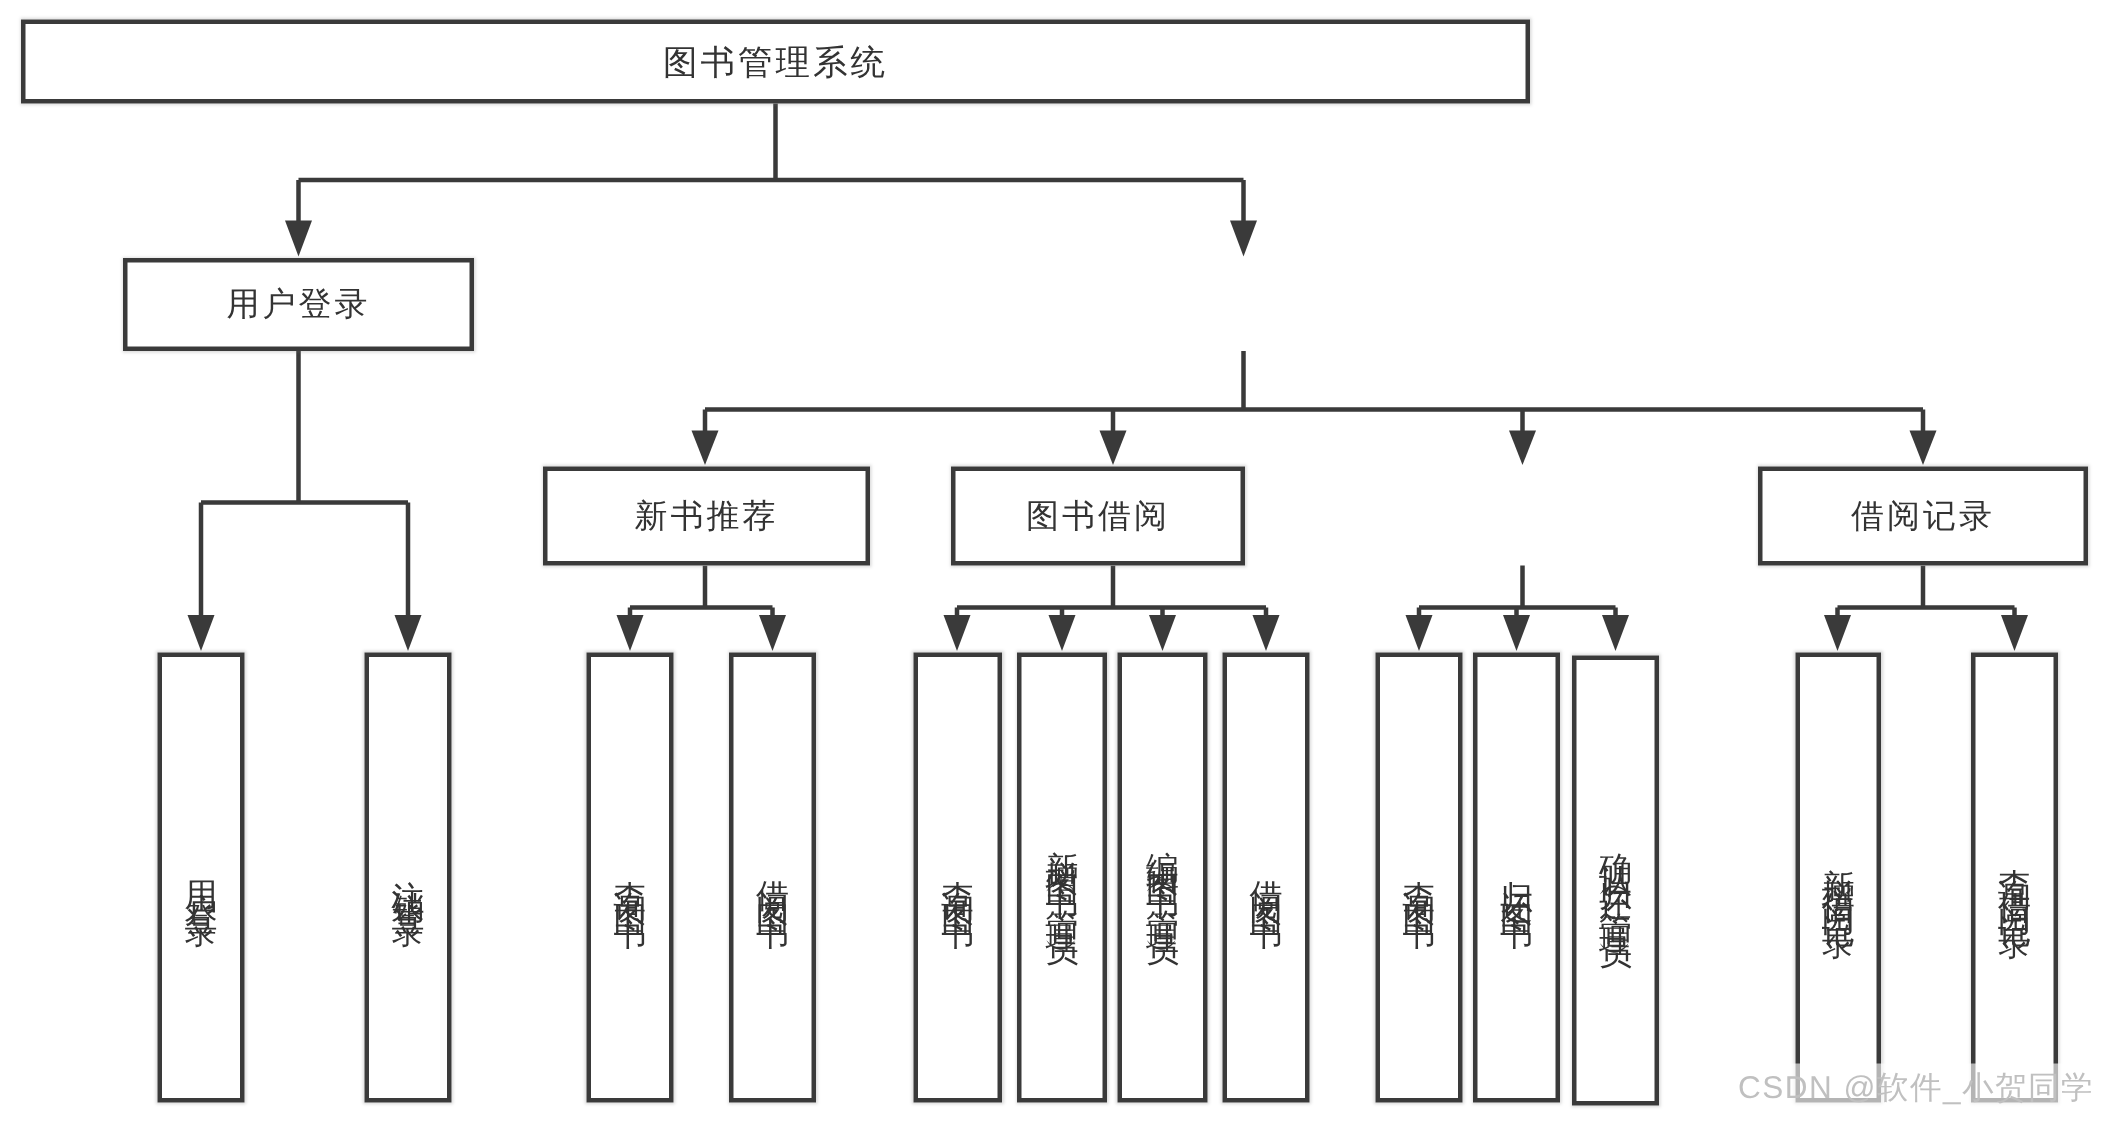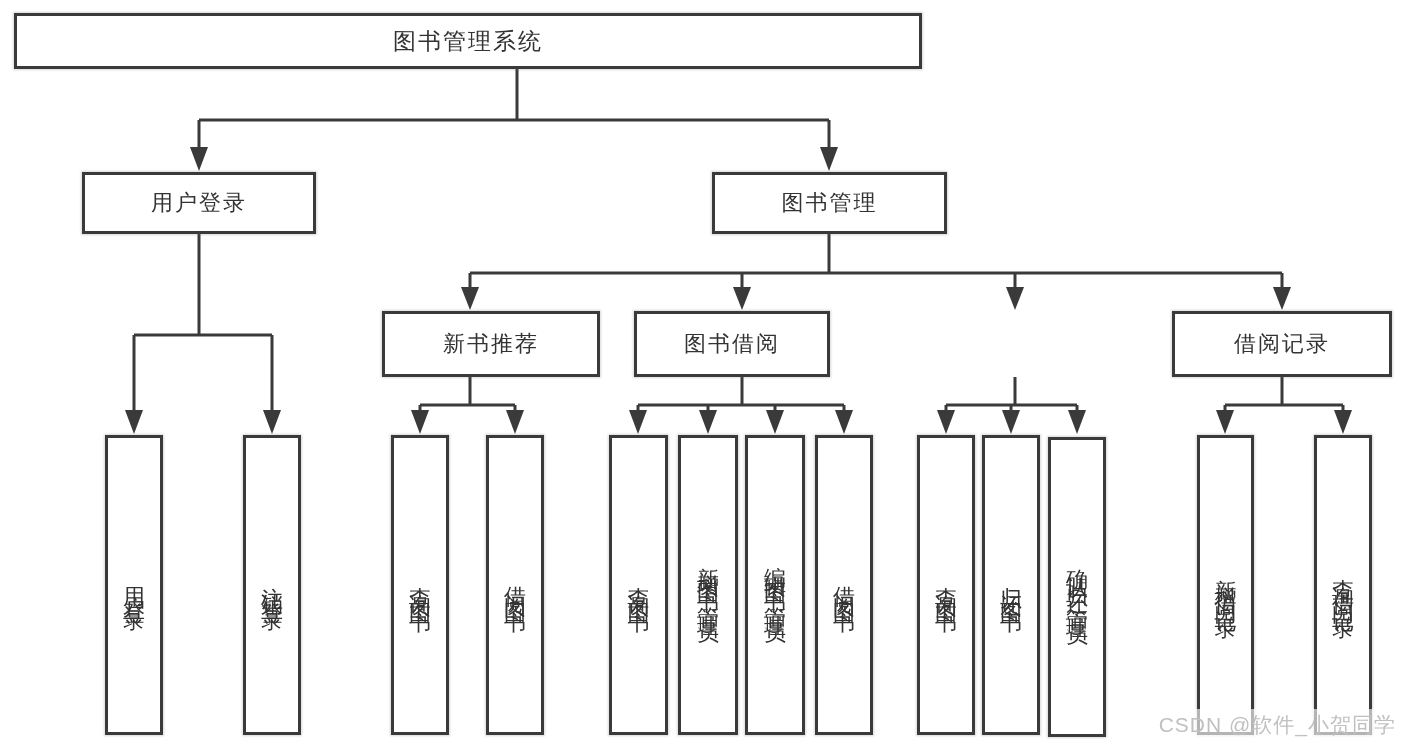--- a/index.html
+++ b/index.html
@@ -101,26 +101,25 @@
       <polygon class="arrow" points="1068,410 1086,410 1077,434"></polygon>
     </g>
 
     <g>
       <path class="wire" d="M1282,377 V405 M1225,405 H1343 M1225,405 V411 M1343,405 V411"></path>
       <polygon class="arrow" points="1216,410 1234,410 1225,434"></polygon>
       <polygon class="arrow" points="1334,410 1352,410 1343,434"></polygon>
     </g>
   </svg>
 
-  <div class="hbox root" style="left:14px;top:13px;width:908px;height:56px;">图书管理系统</div>
+  <div class="hbox root" style="left:14px;top:13px;width:1006px;height:56px;">图书管理系统</div>
 
   <div class="hbox" style="left:82px;top:172px;width:234px;height:62px;">用户登录</div>
-  <div class="hbox" style="left:712px;top:172px;width:235px;height:62px;">图书管理</div>
 
-  <div class="hbox" style="left:362px;top:311px;width:218px;height:66px;margin-left:20px;">新书推荐</div>
+  <div class="hbox" style="left:362px;top:311px;width:218px;height:66px;">新书推荐</div>
   <div class="hbox" style="left:634px;top:311px;width:196px;height:66px;">图书借阅</div>
   <div class="hbox" style="left:1172px;top:311px;width:220px;height:66px;">借阅记录</div>
 
   <div class="vbox" style="left:105px;top:435px;width:58px;height:300px;">用户登录</div>
   <div class="vbox" style="left:243px;top:435px;width:58px;height:300px;">注销登录</div>
 
   <div class="vbox" style="left:391px;top:435px;width:58px;height:300px;">查询图书</div>
   <div class="vbox" style="left:486px;top:435px;width:58px;height:300px;">借阅图书</div>
 
   <div class="vbox" style="left:609px;top:435px;width:59px;height:300px;">查询图书</div>

